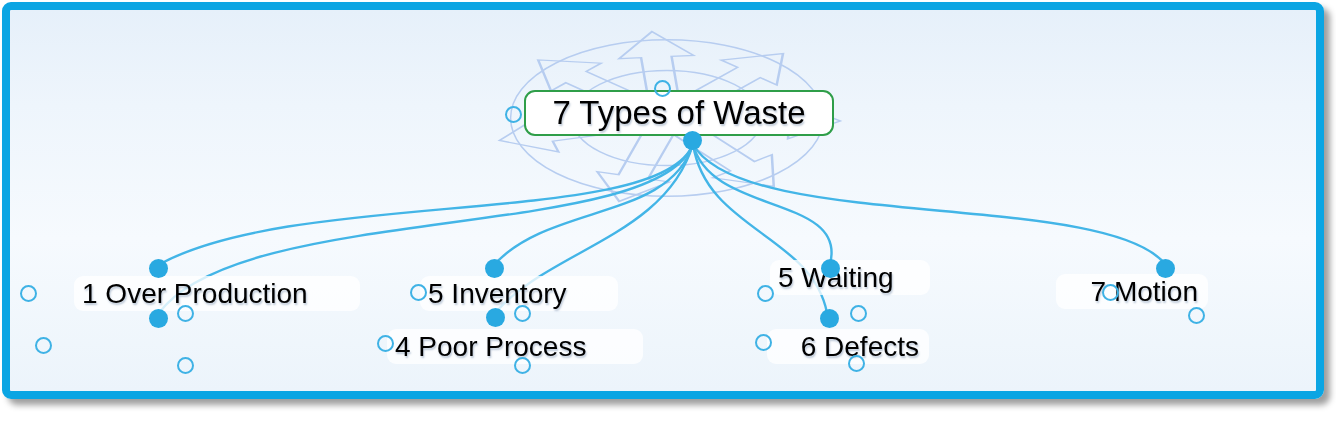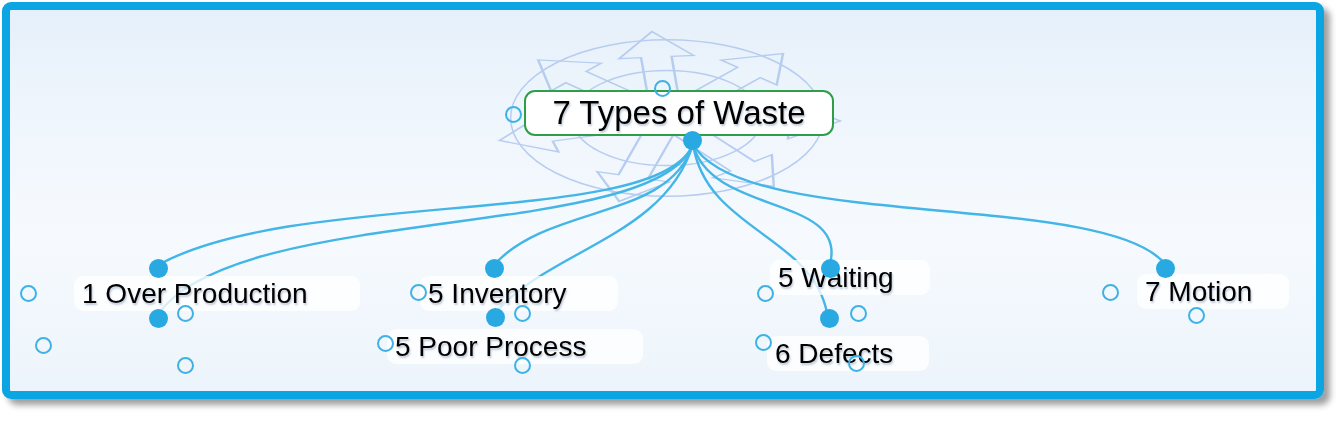--- a/index.html
+++ b/index.html
@@ -121,34 +121,34 @@
 
     <span class="handle" style="left:25px;top:327px;"></span>
     <span class="cdot" style="left:139px;top:299px;"></span>
     <span class="handle" style="left:167px;top:347px;"></span>
 
     <div class="topic" style="left:410px;top:266px;width:180px;">5 Inventory</div>
     <span class="handle" style="left:400px;top:274px;"></span>
     <span class="cdot" style="left:475px;top:249px;"></span>
     <span class="handle" style="left:504px;top:295px;"></span>
 
-    <div class="topic" style="left:377px;top:319px;width:238px;">5 Poor Process</div>
+    <div class="topic" style="left:377px;top:319px;width:238px;">4 Poor Process</div>
     <span class="handle" style="left:367px;top:325px;"></span>
     <span class="cdot" style="left:476px;top:298px;"></span>
     <span class="handle" style="left:504px;top:347px;"></span>
 
     <div class="topic" style="left:760px;top:250px;width:142px;">5 Waiting</div>
     <span class="handle" style="left:747px;top:275px;"></span>
     <span class="cdot" style="left:811px;top:249px;"></span>
     <span class="handle" style="left:840px;top:295px;"></span>
 
-    <div class="topic" style="left:757px;top:326px;width:144px;">6 Defects</div>
+    <div class="topic" style="left:757px;top:319px;width:144px;text-align:right;">6 Defects</div>
     <span class="handle" style="left:745px;top:324px;"></span>
     <span class="cdot" style="left:810px;top:299px;"></span>
     <span class="handle" style="left:838px;top:345px;"></span>
 
-    <div class="topic" style="left:1127px;top:264px;width:134px;">7 Motion</div>
+    <div class="topic" style="left:1046px;top:264px;width:134px;text-align:right;">7 Motion</div>
     <span class="handle" style="left:1092px;top:274px;"></span>
     <span class="cdot" style="left:1146px;top:249px;"></span>
     <span class="handle" style="left:1178px;top:297px;"></span>
 
   </div>
 </div>
 
 </body></html>

